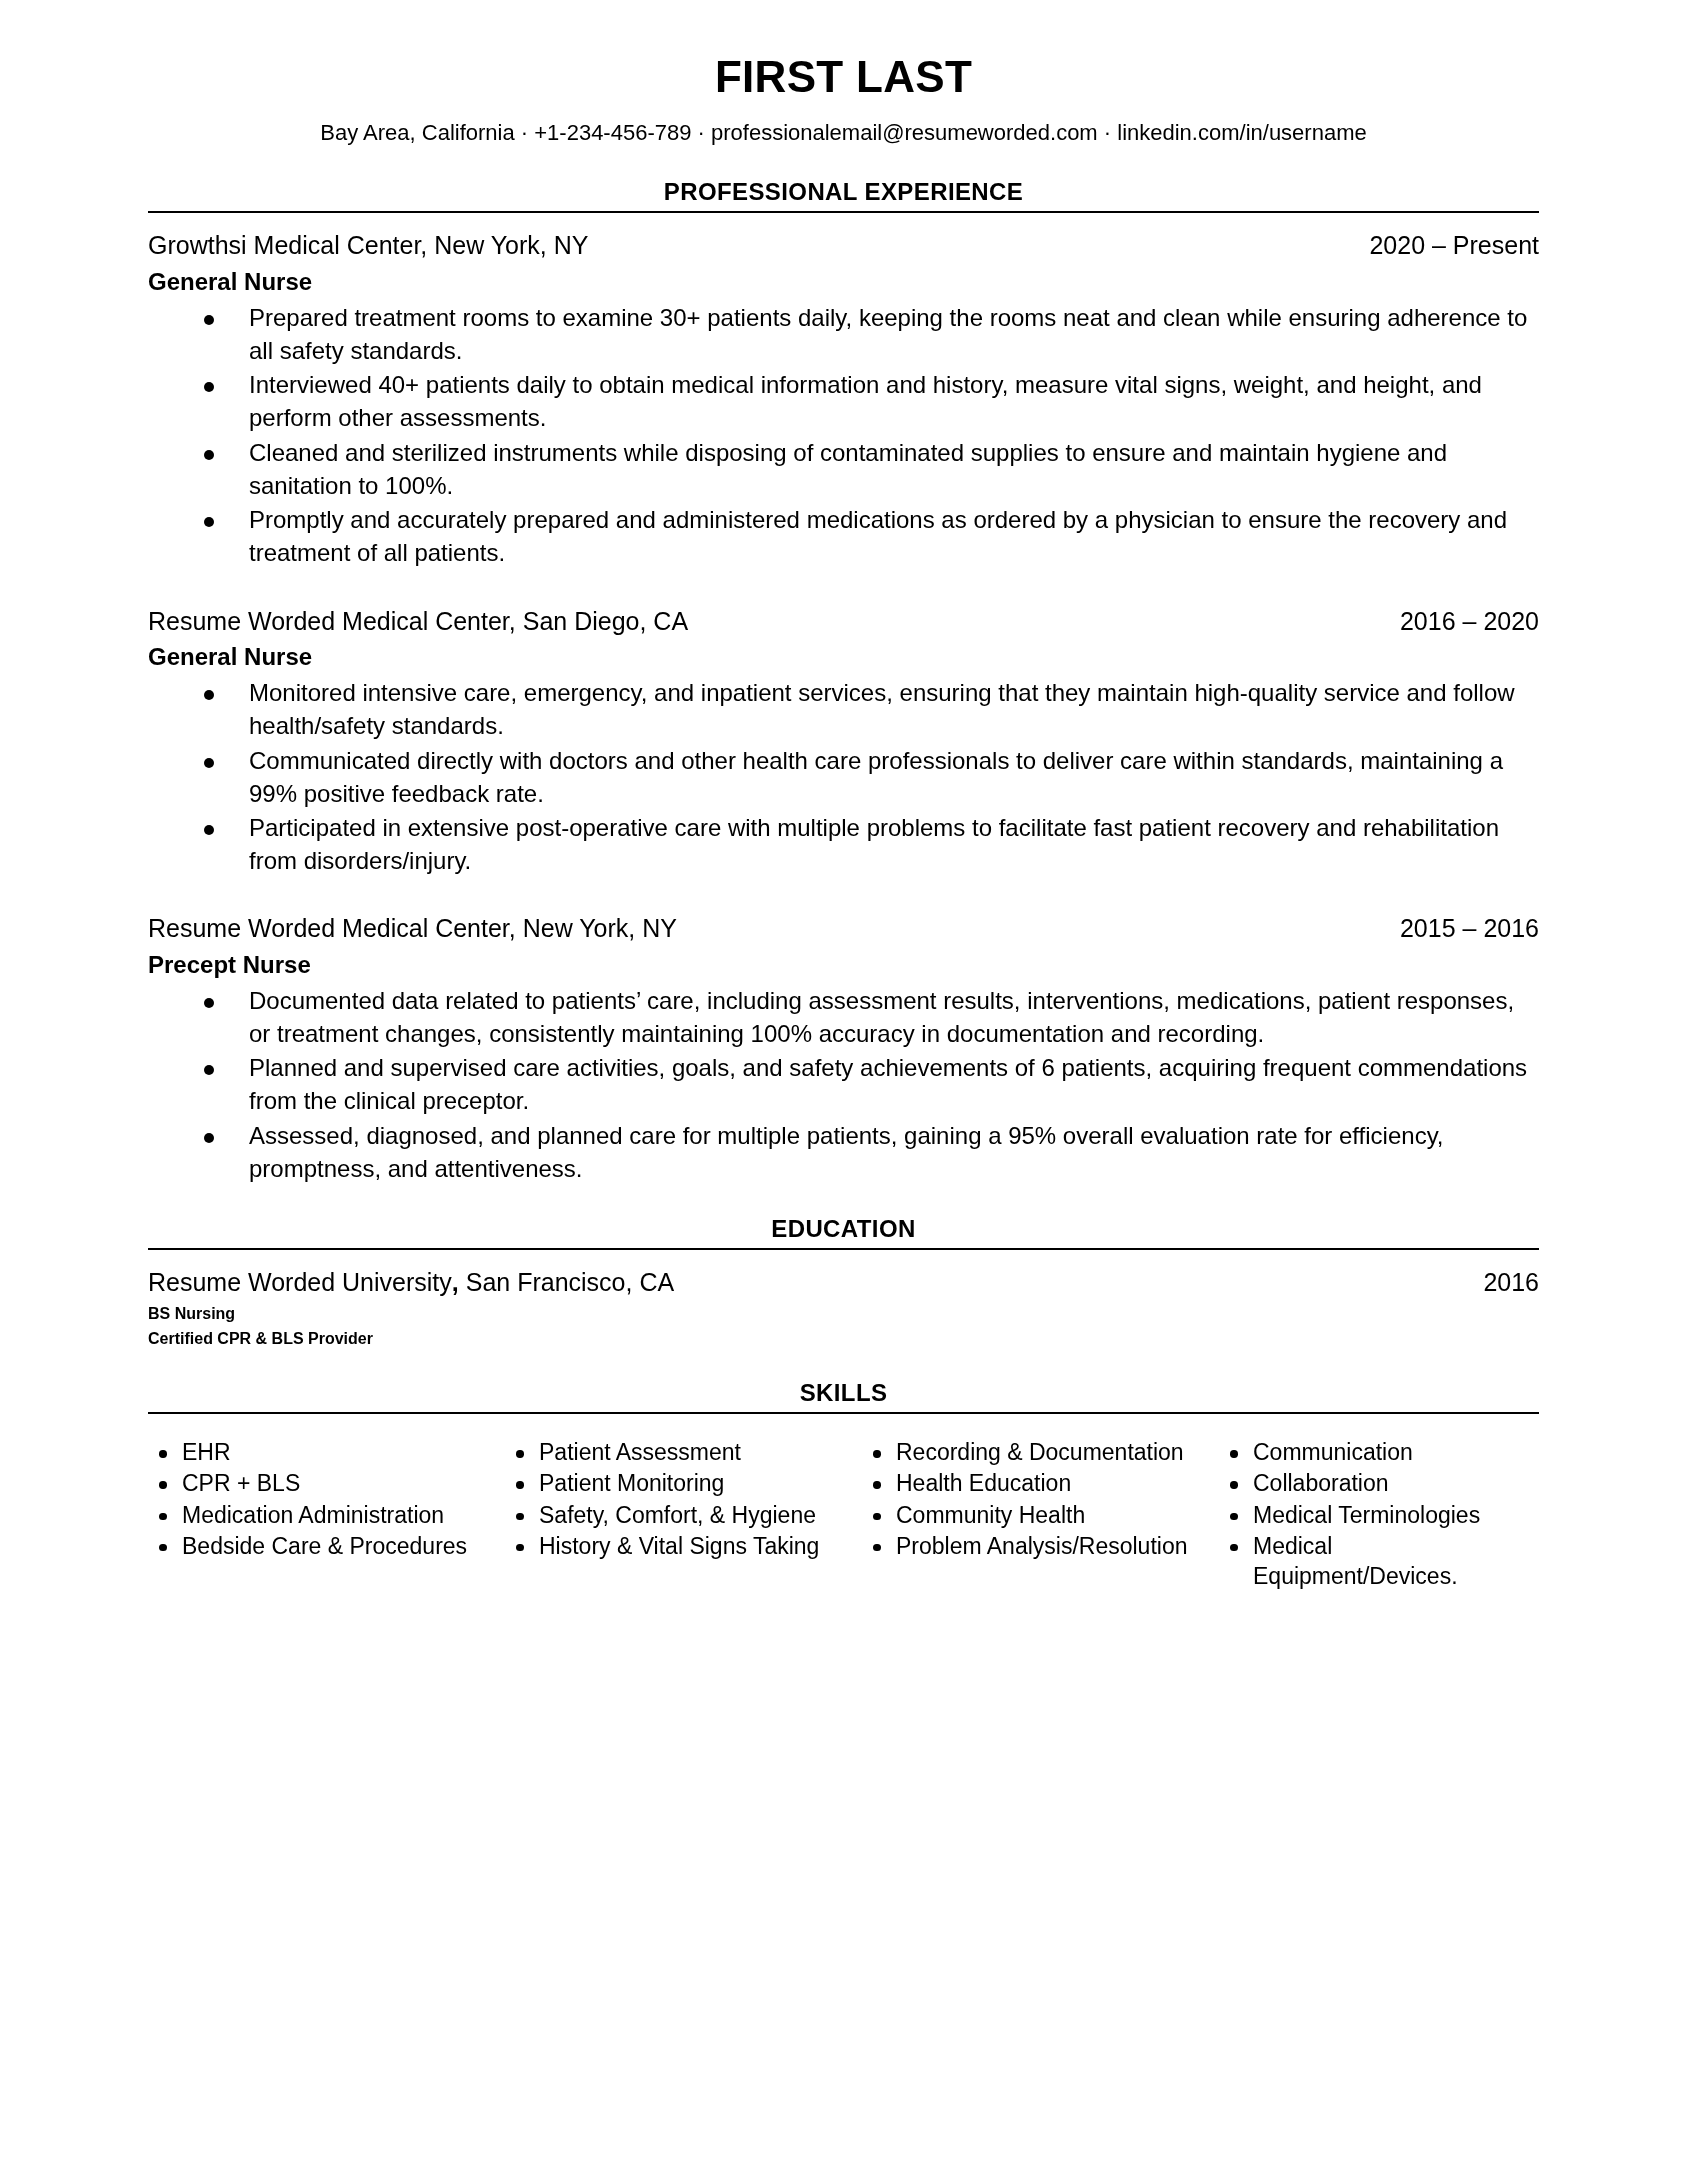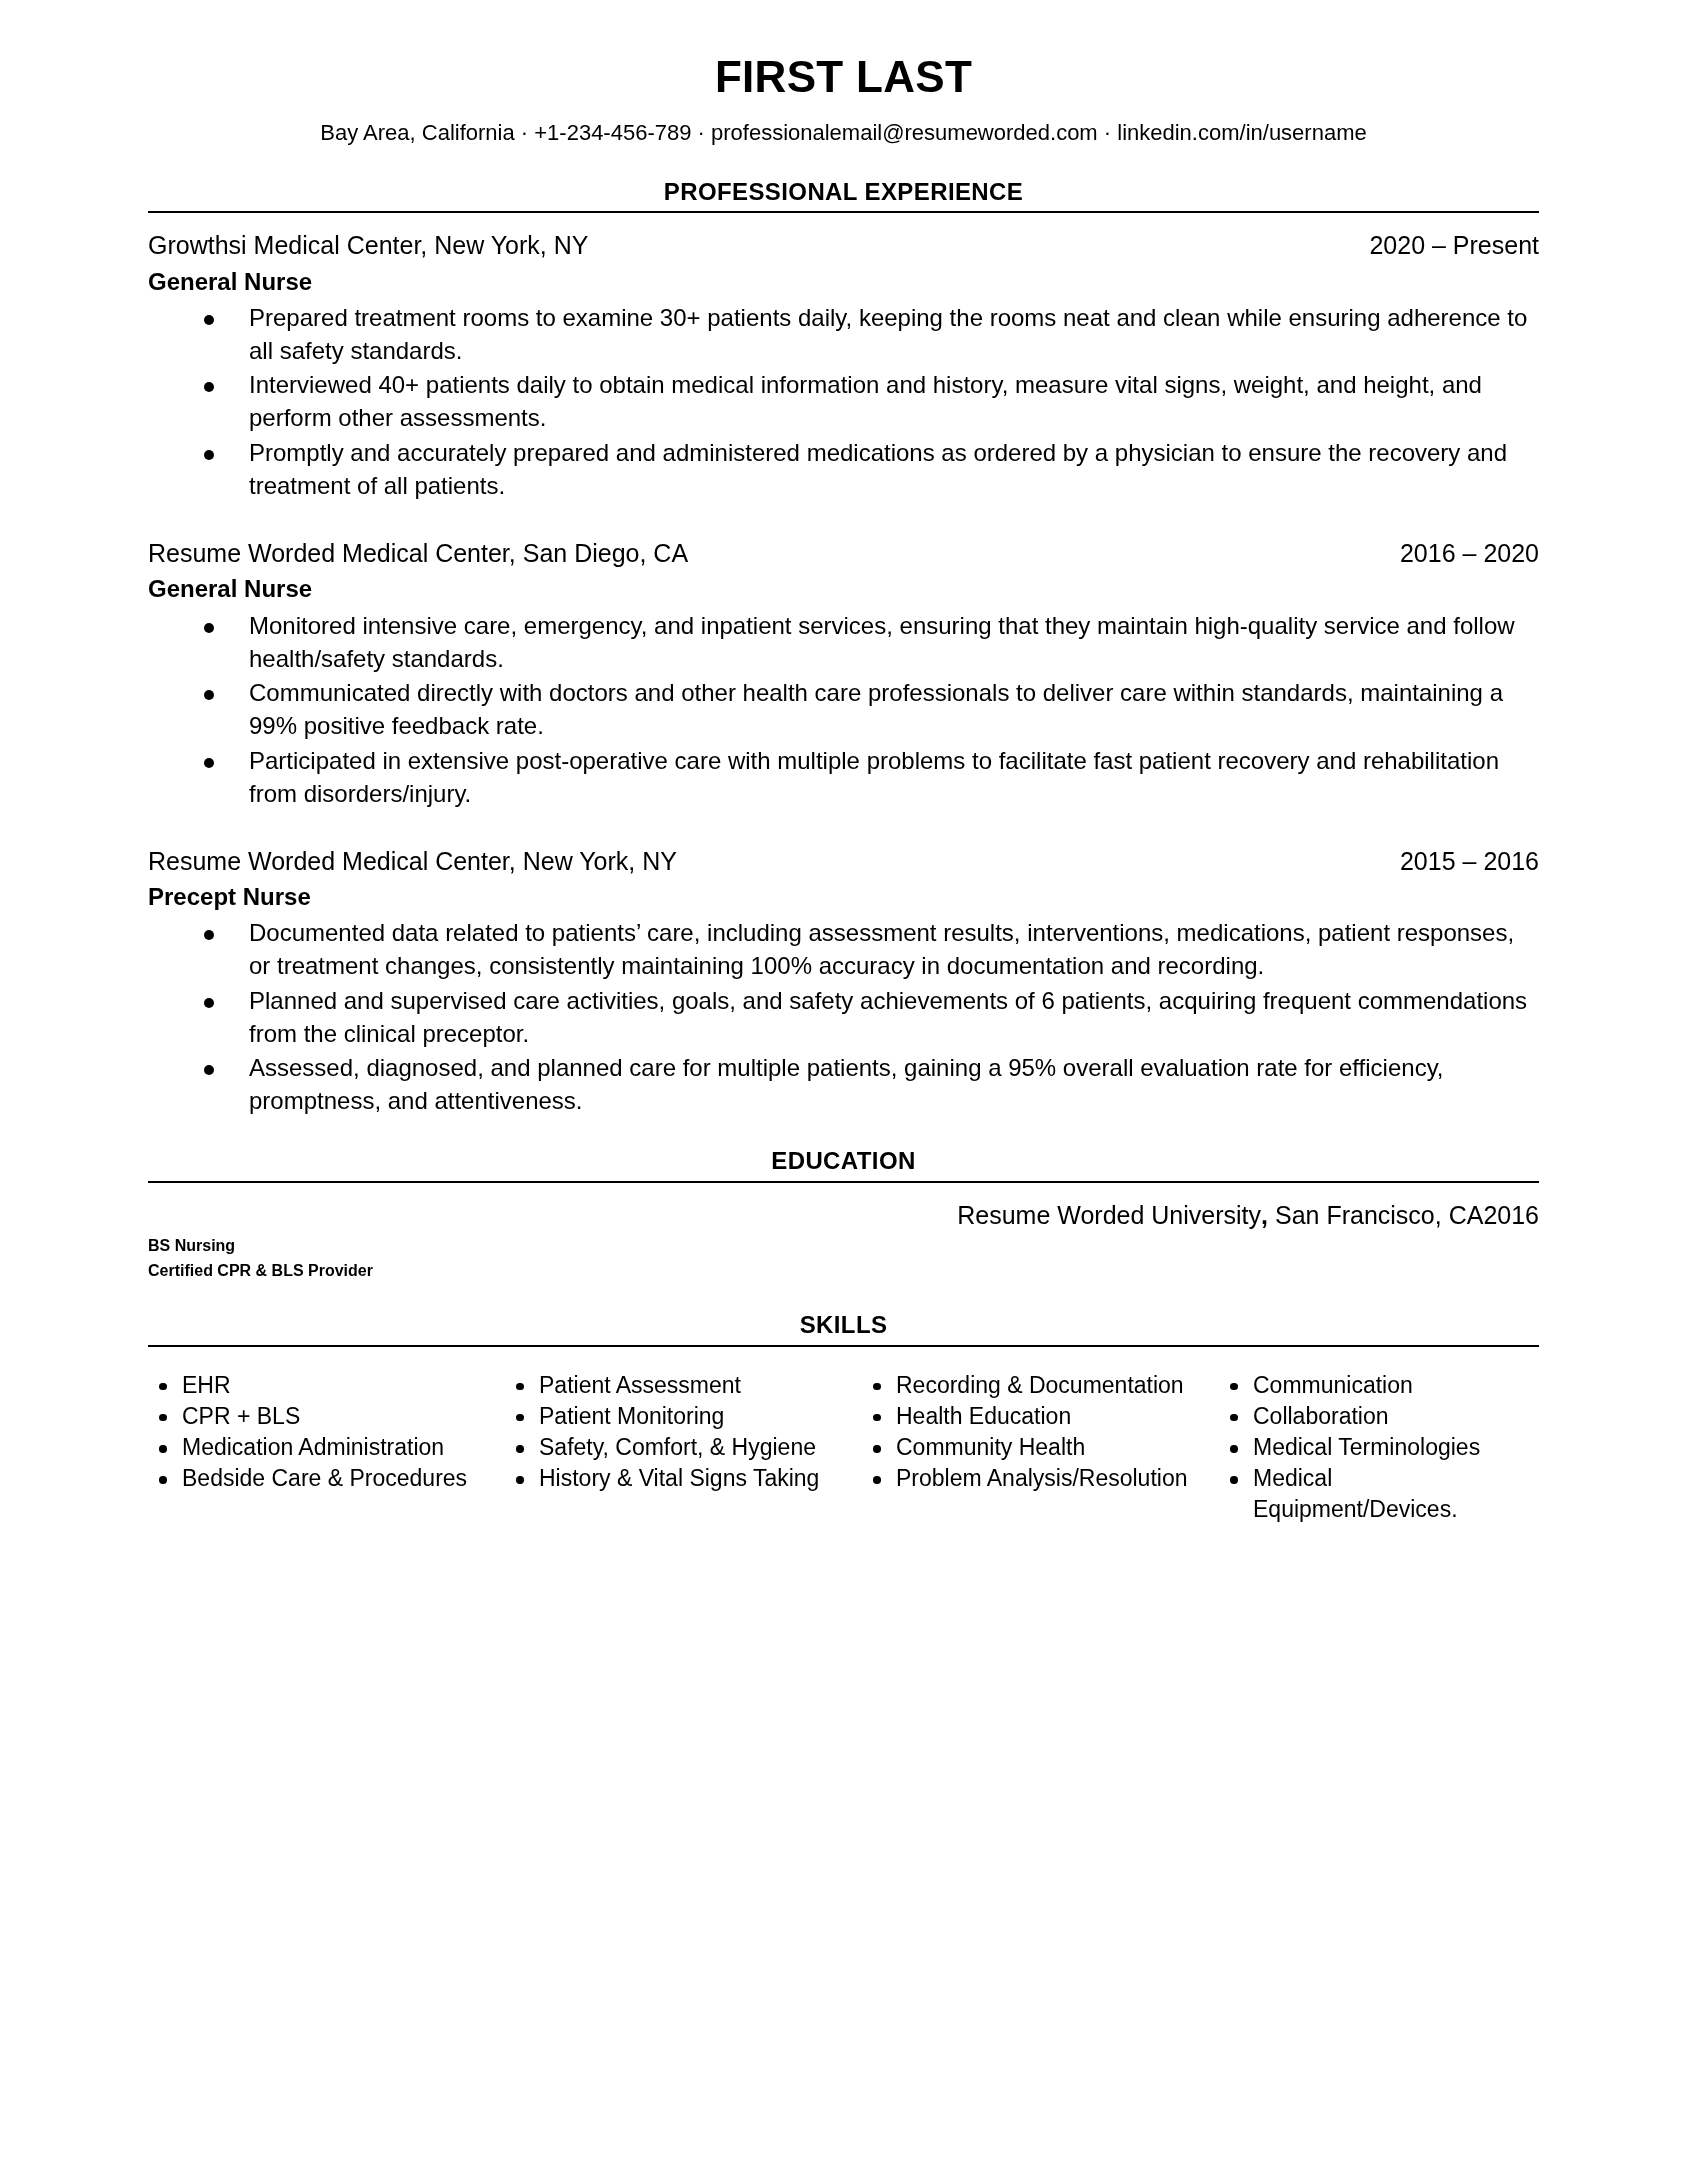--- a/index.html
+++ b/index.html
@@ -113,21 +113,21 @@
     top: 14px;
     width: 10px;
     height: 10px;
     border-radius: 50%;
     background: #000;
   }
 
   
   .edu-head {
     display: flex;
-    justify-content: flex-end;
+    justify-content: space-between;
     align-items: baseline;
     width: 100%;
   }
   .edu-school {
     font-size: 25px;
     font-weight: 400;
     line-height: 1.25;
   }
   .edu-school b { font-weight: bold; }
   .edu-year {
@@ -188,20 +188,21 @@
 
       <div class="entry">
         <div class="entry-head">
           <div class="entry-org">Growthsi Medical Center, New York, NY</div>
           <div class="entry-dates">2020 – Present</div>
         </div>
         <div class="entry-title">General Nurse</div>
         <ul class="bullets">
           <li>Prepared treatment rooms to examine 30+ patients daily, keeping the rooms neat and clean while ensuring adherence to all safety standards.</li>
           <li>Interviewed 40+ patients daily to obtain medical information and history, measure vital signs, weight, and height, and perform other assessments.</li>
+          <li>Cleaned and sterilized instruments while disposing of contaminated supplies to ensure and maintain hygiene and sanitation to 100%.</li>
           <li>Promptly and accurately prepared and administered medications as ordered by a physician to ensure the recovery and treatment of all patients.</li>
         </ul>
       </div>
 
       <div class="entry">
         <div class="entry-head">
           <div class="entry-org">Resume Worded Medical Center, San Diego, CA</div>
           <div class="entry-dates">2016 – 2020</div>
         </div>
         <div class="entry-title">General Nurse</div>

